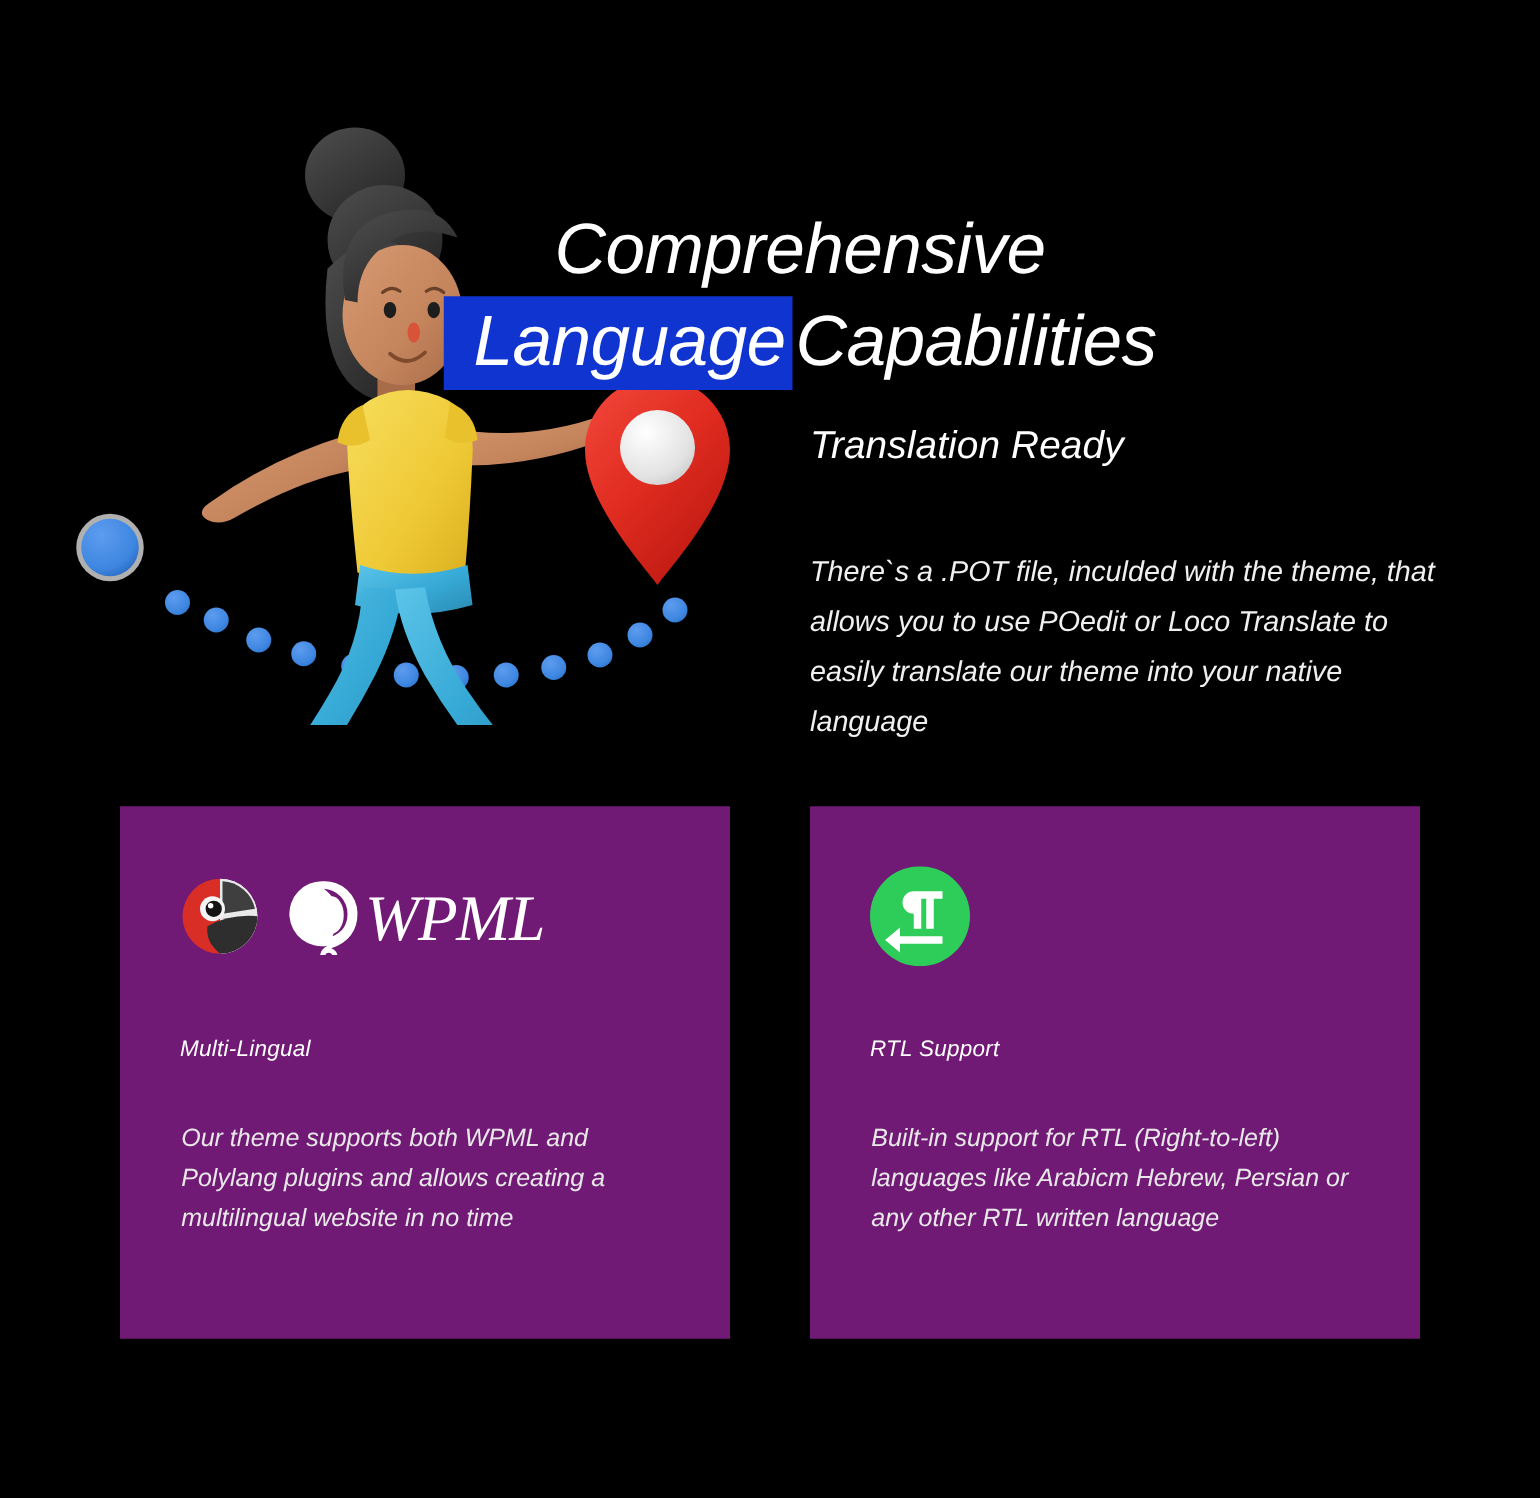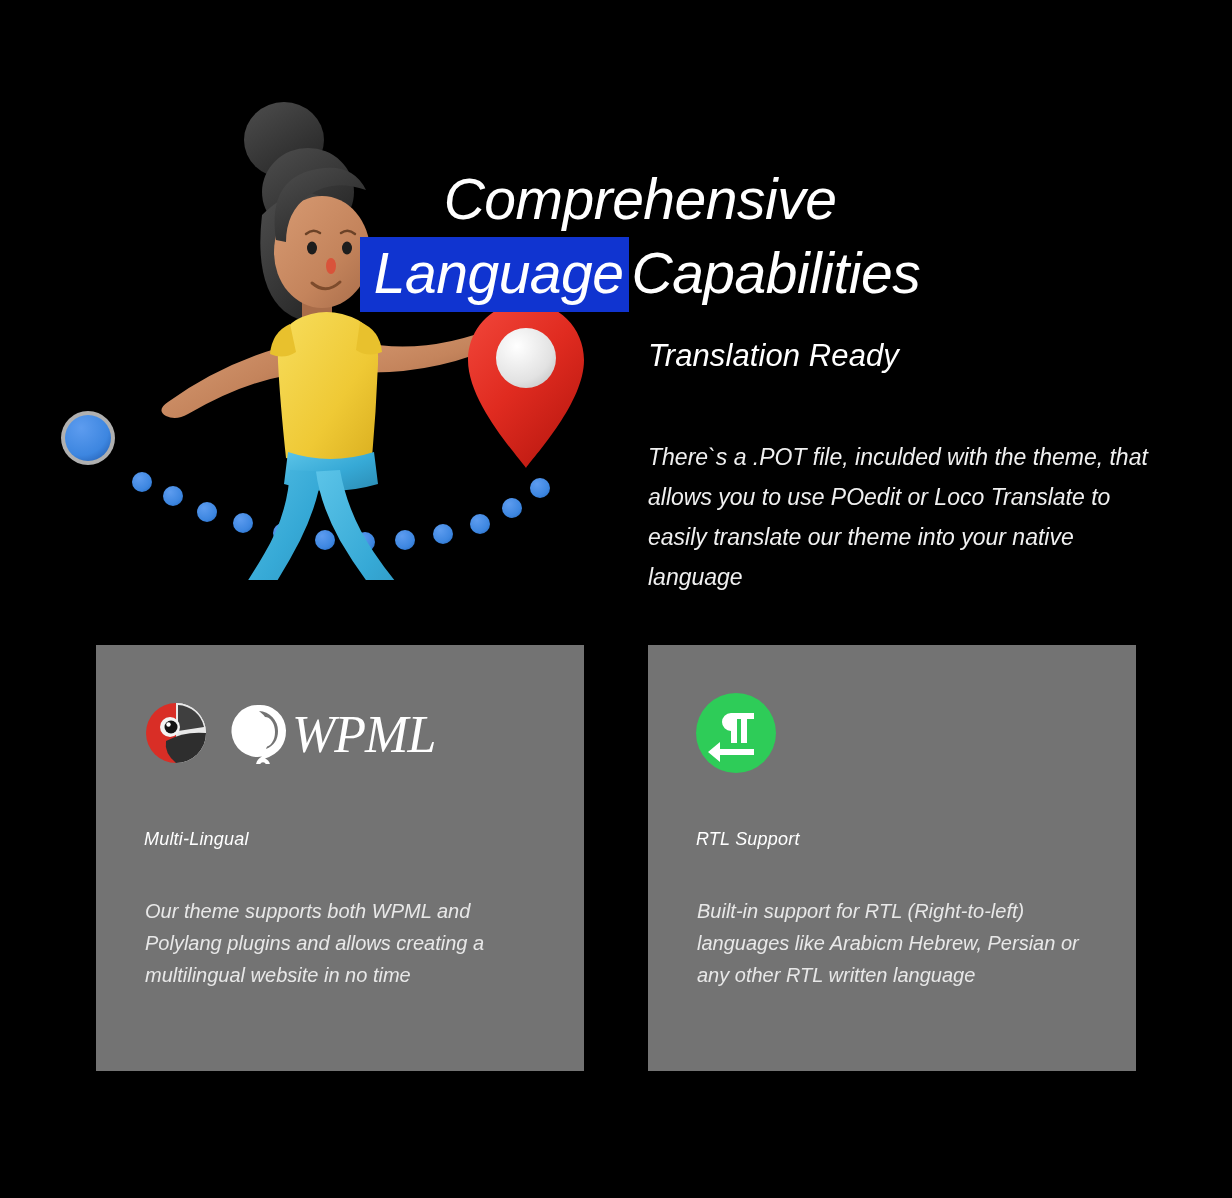--- a/index.html
+++ b/index.html
@@ -35,21 +35,21 @@
     letter-spacing: -0.5px;
     color: #ffffff;
     z-index: 6;
     pointer-events: none;
   }
   .hero-line1 { display: block; }
   .hero-line2 { display: block; white-space: nowrap; }
   .hl-blue {
     background: #1034d0;
     color: #ffffff;
-    padding: 4px 6px 7px 14px;
+    padding: 4px 6px 7px 24px;
     margin-right: 2px;
     box-decoration-break: clone;
     -webkit-box-decoration-break: clone;
   }
 
   
   .illustration {
     position: absolute;
     left: 40px;
     top: 80px;
@@ -88,21 +88,21 @@
     left: 96px;
     top: 645px;
     width: 1040px;
     height: 426px;
     display: flex;
     justify-content: space-between;
   }
   .card {
     width: 488px;
     height: 426px;
-    background: #737373;
+    background: #701a75;
     box-sizing: border-box;
     padding: 48px 48px 0 48px;
     position: relative;
   }
   .card-logo {
     height: 80px;
     display: flex;
     align-items: center;
     margin-bottom: 50px;
   }

